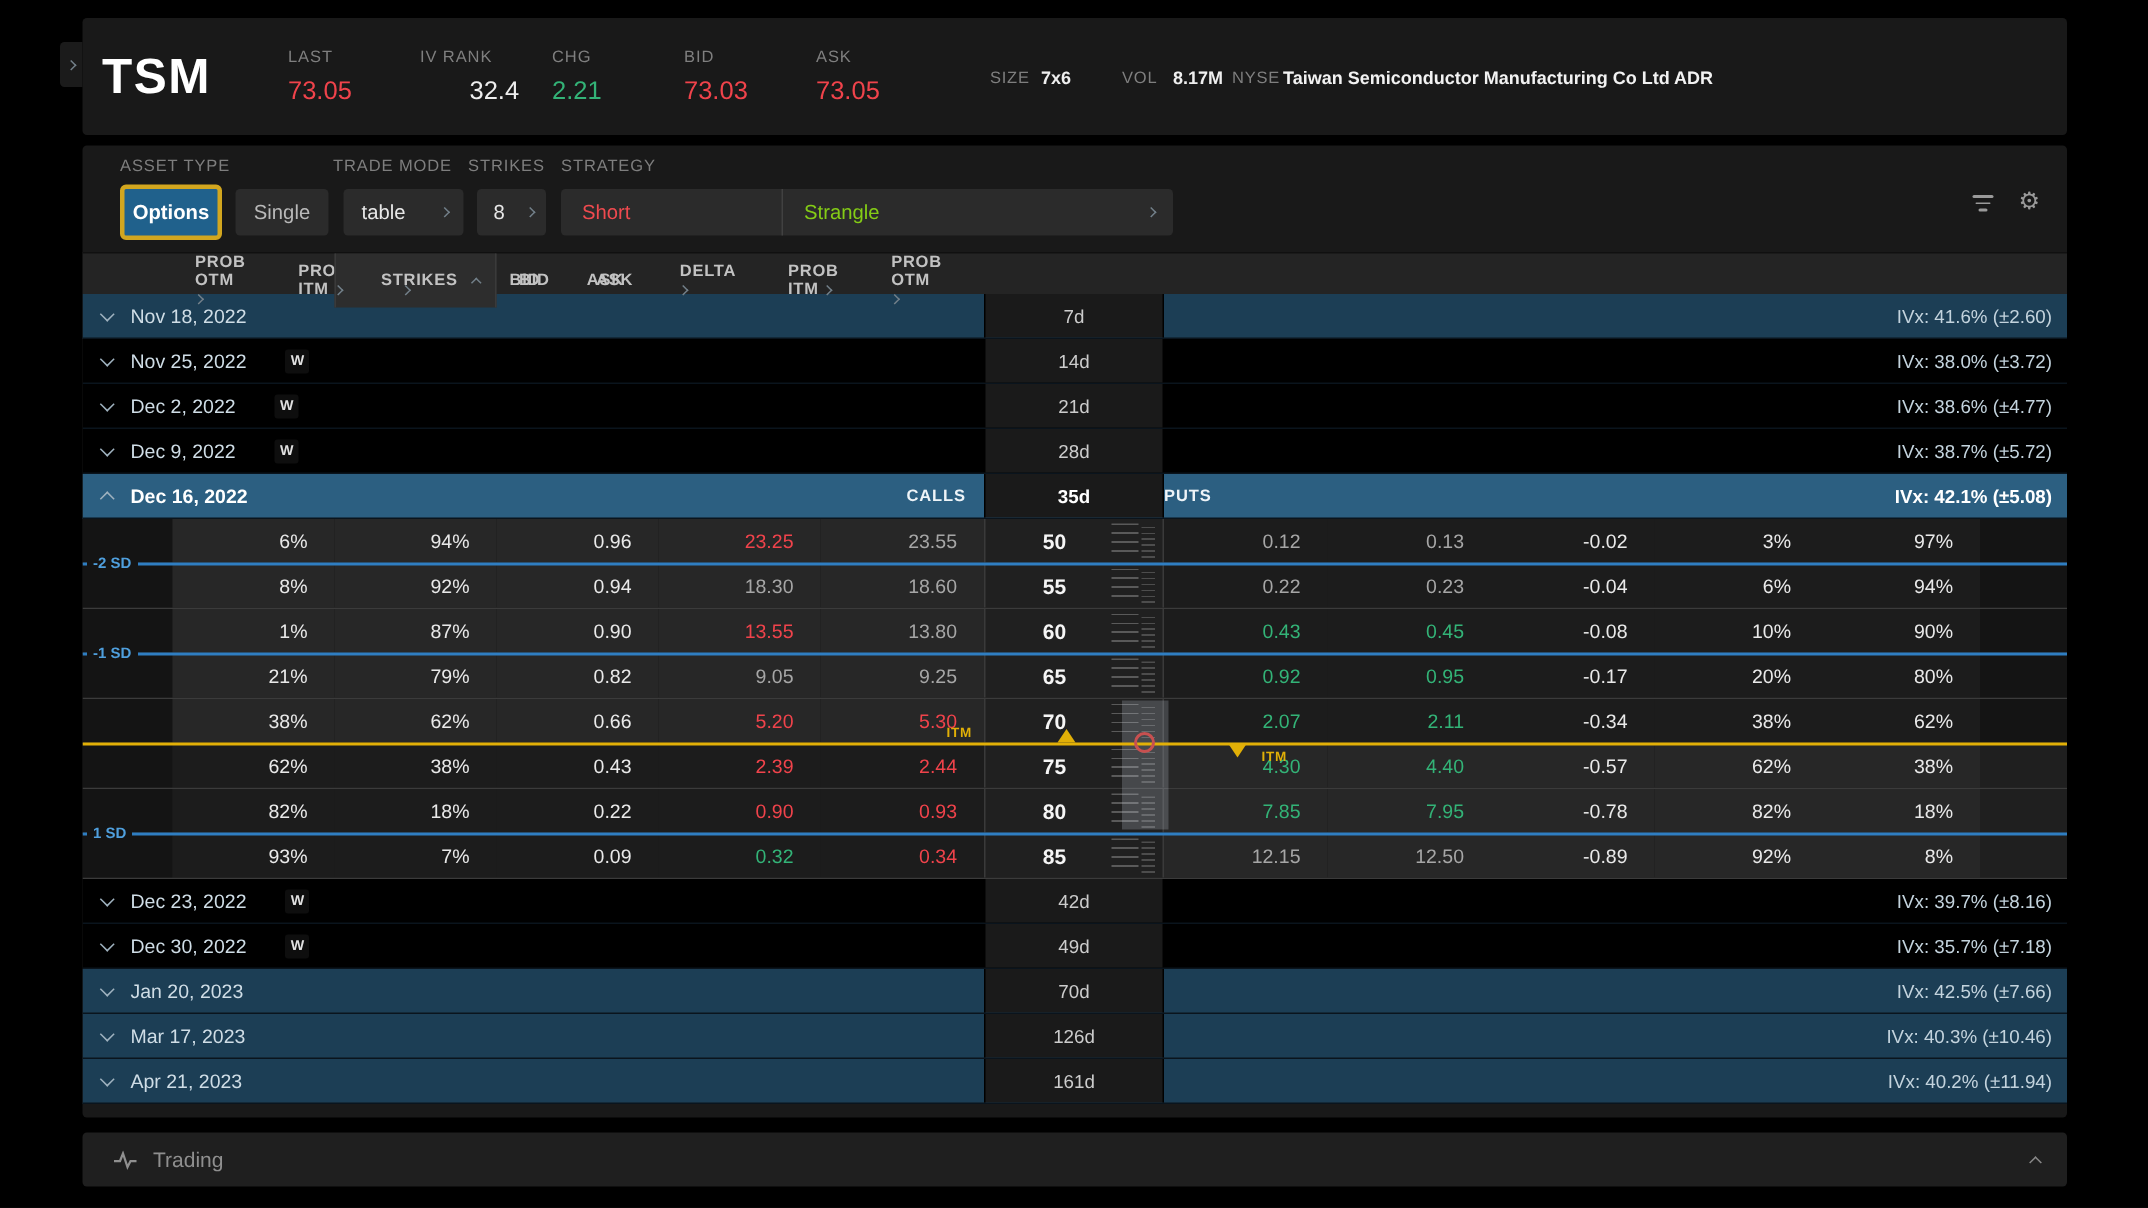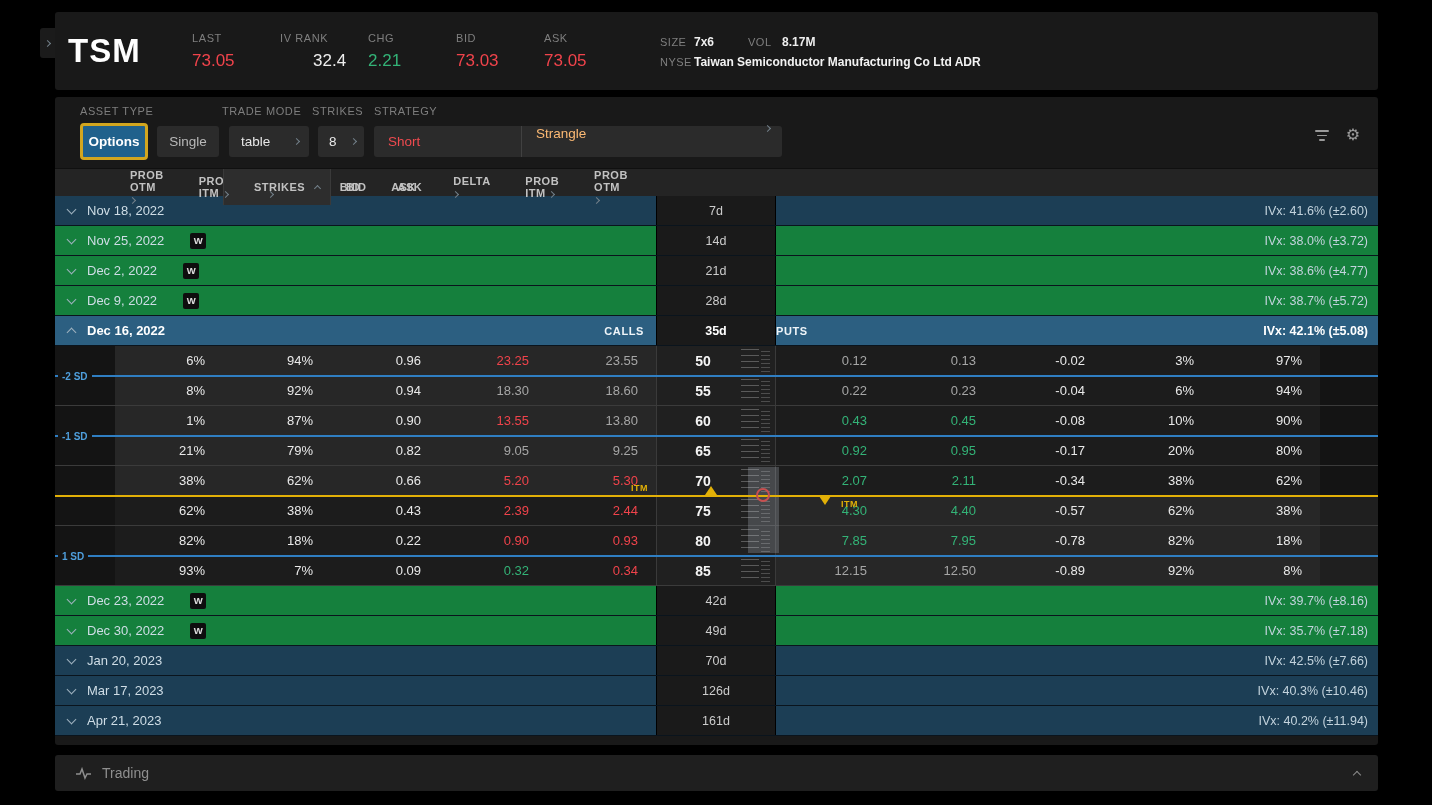--- a/index.html
+++ b/index.html
@@ -16,21 +16,21 @@
   .chev.right { transform:rotate(-45deg); }
   .chev.sm { width:5px; height:5px; border-color:#73808a; }
 
   
   .header-panel { top:12px; height:78px; display:flex; align-items:center; padding-left:13px; }
   .sym { font-size:33px; font-weight:700; color:#fff; width:124px; letter-spacing:1px; }
   .stats { display:flex; }
   .stat { width:88px; display:flex; flex-direction:column; gap:7px; }
   .stat-label { font-size:11px; color:#7f7f7f; letter-spacing:.6px; }
   .stat-value { font-size:17px; color:#eee; }
-  .meta { margin-left:28px; display:flex; flex-direction:column; gap:6px; padding-top:2px; }
+  .meta { margin-left:28px; display:flex; flex-direction:row; gap:6px; padding-top:2px; }
   .meta-row { display:flex; align-items:center; font-size:12px; }
   .meta-label { font-size:11px; color:#7f7f7f; letter-spacing:.5px; width:34px; }
   .meta-value { color:#efefef; font-weight:600; }
   .meta-row .gap { width:34px; }
   .company { color:#f2f2f2; font-weight:600; }
 
   
   .main-panel { top:97px; height:648px; overflow:hidden; }
 
   
@@ -38,40 +38,40 @@
   .tb-labels { display:flex; font-size:11px; color:#7e7e7e; letter-spacing:.6px; height:18px; }
   .tb-row { display:flex; align-items:center; height:37px; }
   .btn { height:31px; background:#2b2b2b; border-radius:3px; display:flex; align-items:center; font-size:13.5px; color:#e8e8e8; cursor:pointer; }
   .btn-options { width:68px; justify-content:center; background:#20618c; border:3px solid #d2a61f; border-radius:4px; height:37px; margin-top:-3px; margin-bottom:-3px; font-weight:700; color:#fff; }
   .btn-single { width:62px; justify-content:center; color:#b9b9b9; margin-left:9px; }
   .dd { justify-content:space-between; padding:0 10px 0 12px; }
   .dd-table { width:80px; margin-left:10px; }
   .dd-strikes { width:46px; margin-left:9px; padding:0 8px 0 11px; }
   .strategy { width:408px; margin-left:10px; display:flex; background:#2b2b2b; border-radius:3px; height:31px; cursor:pointer; }
   .strategy .side { width:148px; display:flex; align-items:center; padding-left:14px; color:#ef4a4f; font-size:13.5px; border-right:1px solid #414141; }
-  .strategy .name { flex:1; display:flex; padding:0 12px 0 14px; color:#fdba74; font-size:13.5px; justify-content:space-between; }
+  .strategy .name { flex:1; display:flex; align-items:center; padding:0 12px 0 14px; color:#84cc16; font-size:13.5px; justify-content:space-between; }
   .tb-icons { position:absolute; right:18px; top:30px; display:flex; align-items:center; gap:14px; }
   .filter-icon { display:flex; flex-direction:column; align-items:center; gap:3px; cursor:pointer; padding:3px; }
   .filter-icon i { display:block; height:1.6px; background:#9a9a9a; border-radius:1px; }
   .filter-icon i:nth-child(1){ width:14px; } .filter-icon i:nth-child(2){ width:10px; } .filter-icon i:nth-child(3){ width:6px; }
   .gear-icon { color:#9a9a9a; font-size:16px; line-height:16px; cursor:pointer; }
 
   
   .cols { display:grid; grid-template-columns:60px 108px 108px 108px 108px 109px 120px 109px 109px 109px 109px 108px 58px; }
 
   
   .chain-header { height:28px; background:#242424; border-top:1px solid #101010; }
   .chain-header > div { display:flex; align-items:center; font-size:11px; font-weight:700; color:#c2c2c2; letter-spacing:.5px; }
   .hcell { justify-content:space-between; padding:0 20px 0 15px; cursor:pointer; }
   .hcell.plain { justify-content:flex-end; padding-right:16px; cursor:default; }
   .hcell-strikes { background:#2d2d2d; padding-left:30px; gap:10px; border-left:1px solid #3a3a3a; border-right:1px solid #3a3a3a; cursor:pointer; }
   .hdr-group { display:contents; }
 
   
-  .exp-row { height:30px; display:grid; grid-template-columns:601px 120px 1fr; background:#15803d; border-bottom:1px solid #0a141d; cursor:pointer; }
+  .exp-row { height:30px; display:grid; grid-template-columns:601px 120px 1fr; background:#000000; border-bottom:1px solid #0a141d; cursor:pointer; }
   .exp-row.monthly { background:#1c3e55; }
   .exp-left { display:flex; align-items:center; padding-left:13px; }
   .exp-left .chev { margin-right:12px; }
   .exp-date { font-size:13px; color:#cfdde6; }
   .w-badge { margin-left:26px; width:16px; height:16px; background:#0e0e0e; border-radius:2px; color:#e0e0e0; font-size:9.5px; font-weight:700; display:flex; align-items:center; justify-content:center; }
   .exp-days { background:#1a1a1a; border-left:1px solid #000; border-right:1px solid #000; display:flex; align-items:center; justify-content:center; font-size:12.5px; color:#cccccc; }
   .exp-right { display:flex; align-items:center; justify-content:flex-end; padding-right:10px; }
   .exp-ivx { font-size:12.5px; color:#c3d3dd; }
 
   

